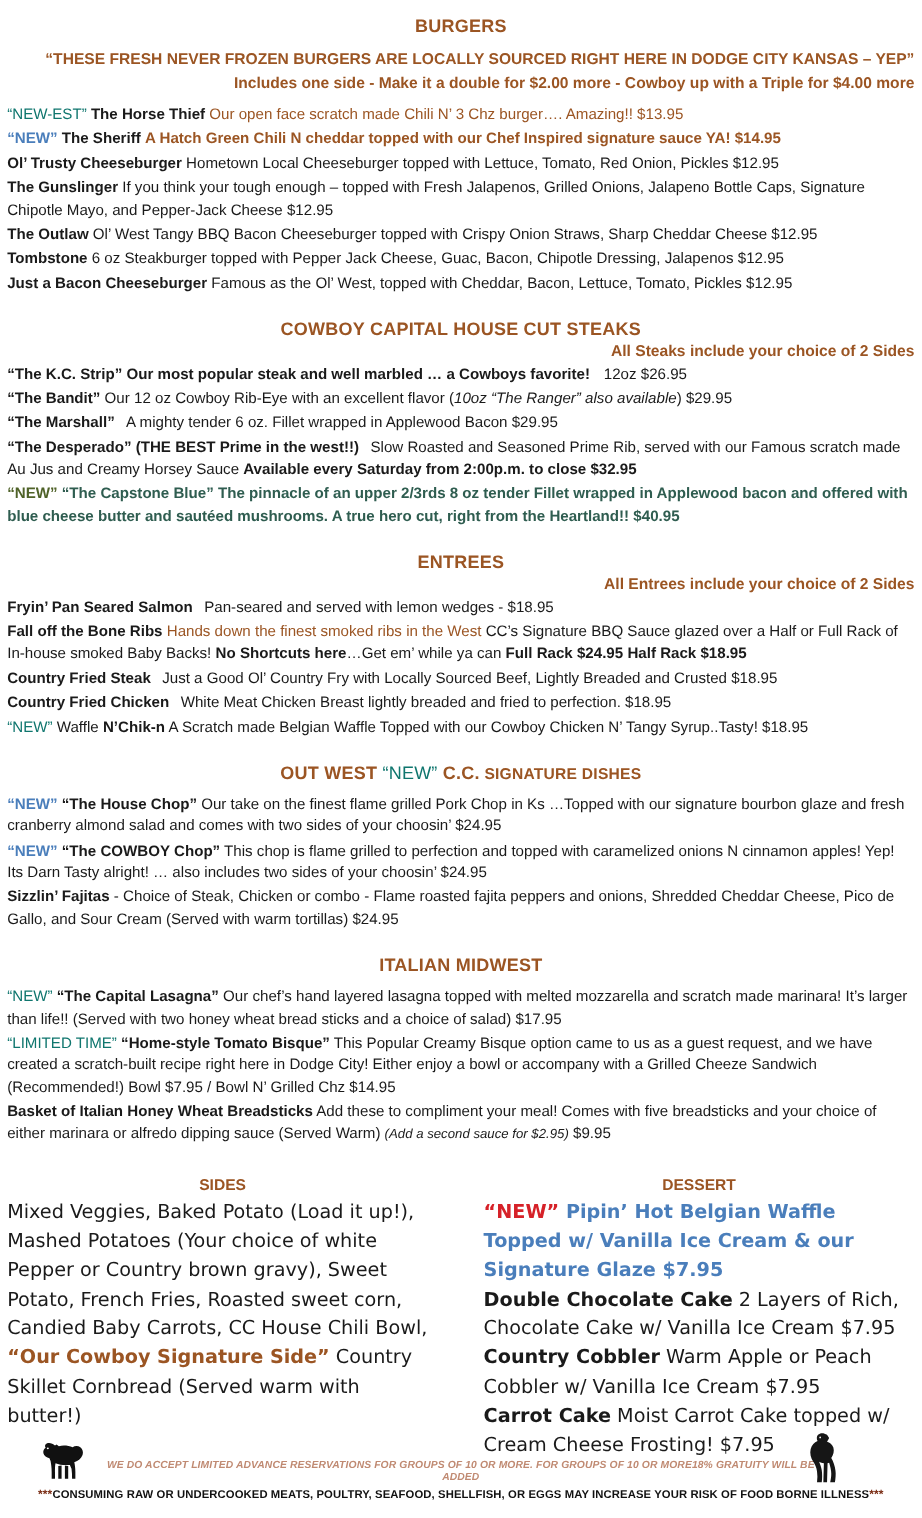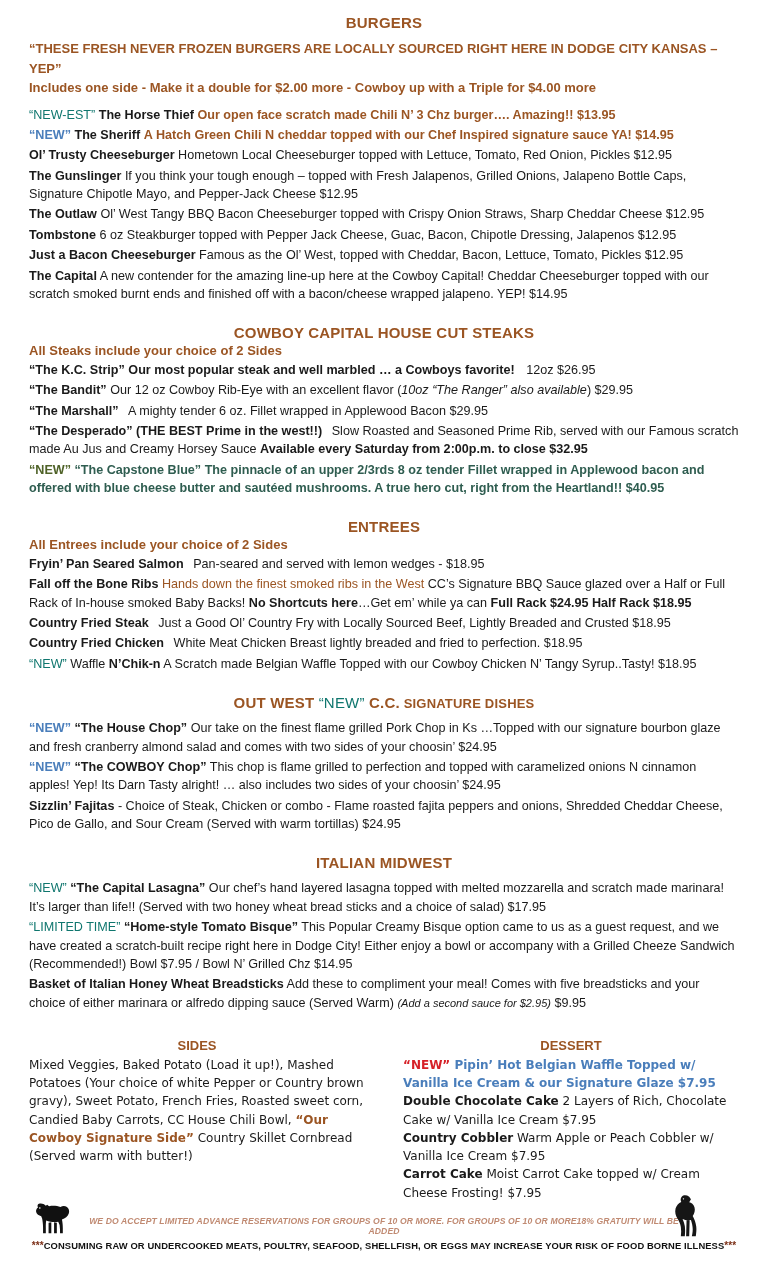--- a/index.html
+++ b/index.html
@@ -12,34 +12,34 @@
     height: 1265px;
     font-family: "Liberation Sans", sans-serif;
     color: #111111;
     overflow: hidden;
     position: relative;
   }
   .page {
     width: 768px;
     height: 1265px;
     box-sizing: border-box;
-    padding: 0 29px;
+    padding: 0 6px;
     position: relative;
   }
 
   
   .sec-head {
     text-align: center;
     font-weight: bold;
     color: #9B5523;
     font-size: 15px;
     letter-spacing: .2px;
   }
   .sec-sub {
-    text-align: left;
+    text-align: right;
     font-weight: bold;
     color: #9B5523;
     font-size: 13px;
     line-height: 1.5;
   }
 
   
   .item {
     font-size: 12.6px;
     line-height: 1.46;
@@ -72,21 +72,21 @@
   .col { flex: 1 1 50%; }
   .col-head {
     text-align: center;
     font-weight: bold;
     color: #9B5523;
     font-size: 13px;
     margin-bottom: 3px;
   }
   .col-body {
     font-family: "DejaVu Sans", sans-serif;
-    font-size: 12px;
+    font-size: 16px;
     line-height: 1.52;
     color: #1a1a1a;
   }
   .col-body .b { font-weight: bold; }
   .col-body .accent { color: #9B5523; font-weight: bold; }
   .col-body .dnew { color: #D62128; font-weight: bold; }
   .col-body .dblue { color: #4A7EBB; font-weight: bold; }
   .dessert-line { margin: 0; }
 
   
@@ -148,21 +148,21 @@
 
   <div class="sec-head">BURGERS</div>
   <div class="gap-s"></div>
   <div class="sec-sub">“THESE FRESH NEVER FROZEN BURGERS ARE LOCALLY SOURCED RIGHT HERE IN DODGE CITY KANSAS – YEP”</div>
   <div class="sec-sub">Includes one side - Make it a double for $2.00 more - Cowboy up with a Triple for $4.00 more</div>
   <div class="gap-s"></div>
 
   <p class="item">
     <span class="red">“NEW-EST”</span>
     <span class="nm">The Horse Thief</span>
-    <span class="brown-n" style="font-weight:bold">Our open face scratch made Chili N’ 3 Chz burger…. Amazing!!  $13.95</span>
+    <span class="brown-n" style="font-weight:normal">Our open face scratch made Chili N’ 3 Chz burger…. Amazing!!  $13.95</span>
   </p>
 
   <p class="item">
     <span class="blue">“NEW”</span>
     <span class="nm">The Sheriff</span>
     <span class="brown-n" style="font-weight:bold">A Hatch Green Chili N cheddar topped with our Chef Inspired signature sauce YA! $14.95</span>
   </p>
 
   <p class="item">
     <span class="nm">Ol’ Trusty Cheeseburger</span>
@@ -182,24 +182,20 @@
   <p class="item">
     <span class="nm">Tombstone</span>
     <span class="ds">6 oz Steakburger topped with Pepper Jack Cheese, Guac, Bacon, Chipotle Dressing, Jalapenos $12.95</span>
   </p>
 
   <p class="item">
     <span class="nm">Just a Bacon Cheeseburger</span>
     <span class="ds">Famous as the Ol’ West, topped with Cheddar, Bacon, Lettuce, Tomato, Pickles $12.95</span>
   </p>
 
-  <p class="item">
-    <span class="nm">The Capital</span>
-    <span class="ds">A new contender for the amazing line-up here at the Cowboy Capital!  Cheddar Cheeseburger topped with our scratch smoked burnt ends and finished off with a bacon/cheese wrapped jalapeno. YEP!   $14.95</span>
-  </p>
 
   <div class="gap-l"></div>
 
   <div class="sec-head">COWBOY CAPITAL HOUSE CUT STEAKS</div>
   <div class="sec-sub">All Steaks include your choice of 2 Sides</div>
 
   <p class="item">
     <span class="nm">“The K.C. Strip” Our most popular steak and well marbled …  a Cowboys favorite!</span>
     <span class="ds" style="padding-left:8px">12oz $26.95</span>
   </p>

